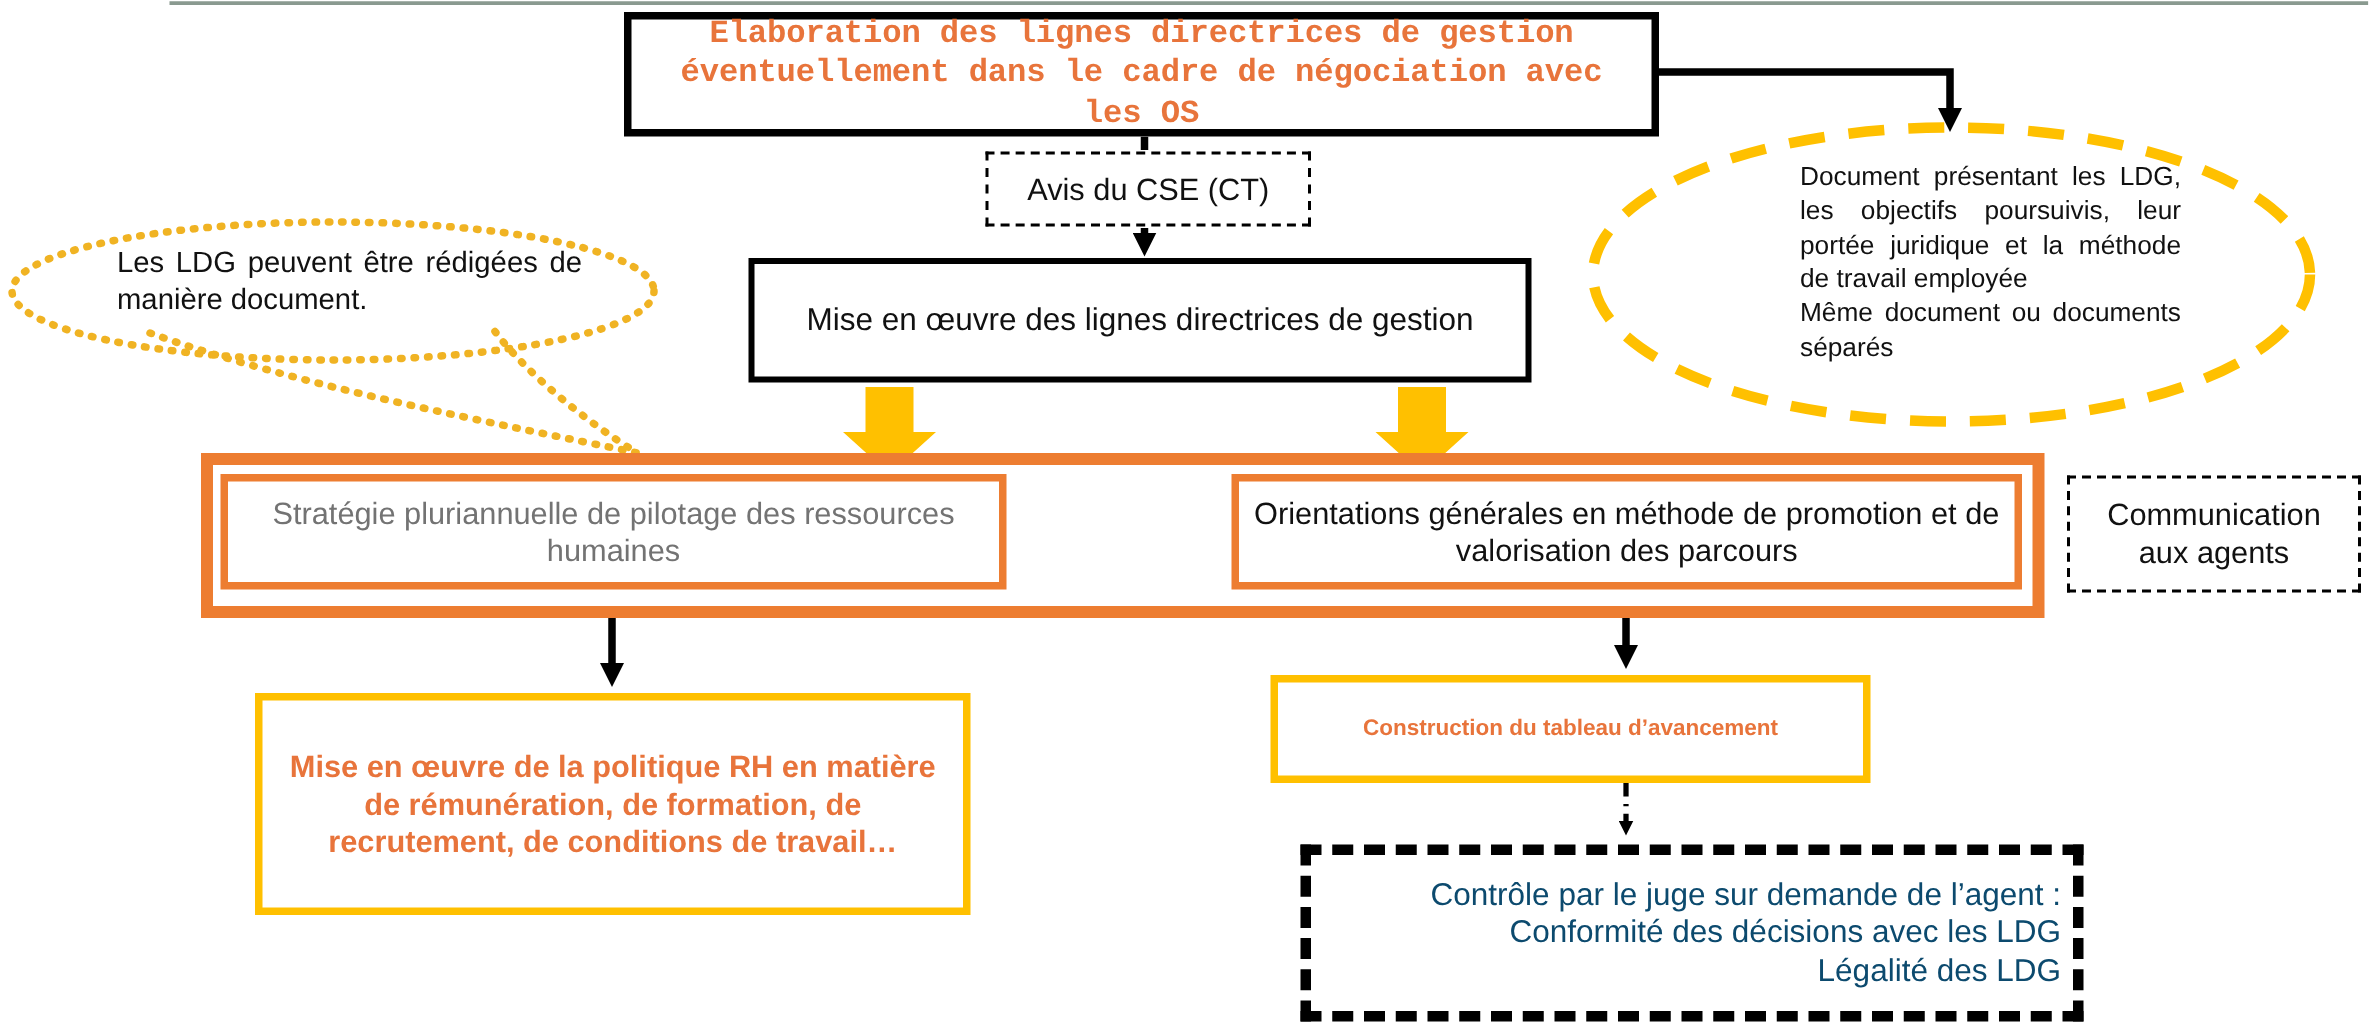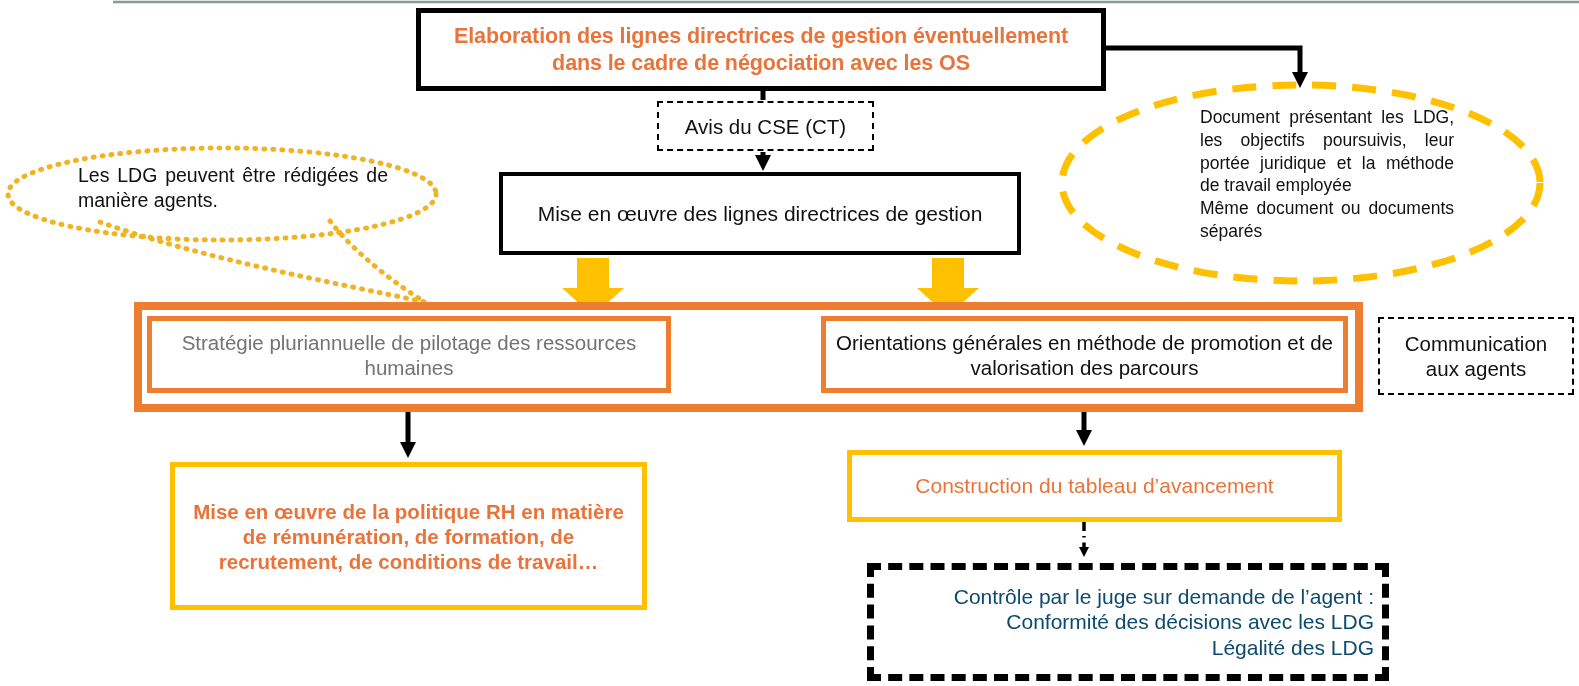--- a/index.html
+++ b/index.html
@@ -41,20 +41,21 @@
   }
 
   
   #box-elaboration {
     left: 416px; top: 8px; width: 690px; height: 83px;
     border: 5px solid #000000;
     color: #E8743B;
     font-weight: bold;
     font-size: 21.5px;
     letter-spacing: -0.1px;
+    font-family: Liberation Mono, monospace;
   }
 
   
   #box-avis {
     left: 657px; top: 101px; width: 217px; height: 50px;
     border: 2.5px dashed #000000;
     color: #111111;
     font-size: 20.5px;
   }
 
@@ -96,25 +97,25 @@
 
   
   #box-politique-rh {
     left: 170px; top: 462px; width: 477px; height: 148px;
     border: 5px solid #FFC000;
     color: #E8743B;
     font-weight: bold;
     font-size: 20.5px;
   }
   #box-tableau {
-    left: 847px; top: 450px; width: 495px; height: 72px;
+    left: 847px; top: 450px; width: 400px; height: 72px;
     border: 5px solid #FFC000;
     color: #E8743B;
-    font-weight: normal;
-    font-size: 21px;
+    font-weight: bold;
+    font-size: 15px;
   }
 
   
   #box-controle {
     left: 867px; top: 563px; width: 522px; height: 118px;
     border: 7px dashed #000000;
     color: #0c4a6e;
     font-size: 21px;
     text-align: right;
   }
@@ -210,18 +211,18 @@
   <div class="node" id="box-tableau">
     <div class="node-inner">Construction du tableau d’avancement</div>
   </div>
 
   <div class="node" id="box-controle">
     <div class="node-inner">Contrôle par le juge sur demande de l’agent :
 Conformité des décisions avec les LDG
 Légalité des LDG</div>
   </div>
 
-  <div class="callout-text" id="text-bubble-ldg">Les LDG peuvent être rédigées de manière agents.</div>
+  <div class="callout-text" id="text-bubble-ldg">Les LDG peuvent être rédigées de manière document.</div>
 
   <div class="callout-text" id="text-ellipse-doc">Document présentant les LDG, les objectifs poursuivis, leur portée juridique et la méthode de travail employée
 Même document ou documents séparés</div>
 
 </div>
 
 </body></html>

